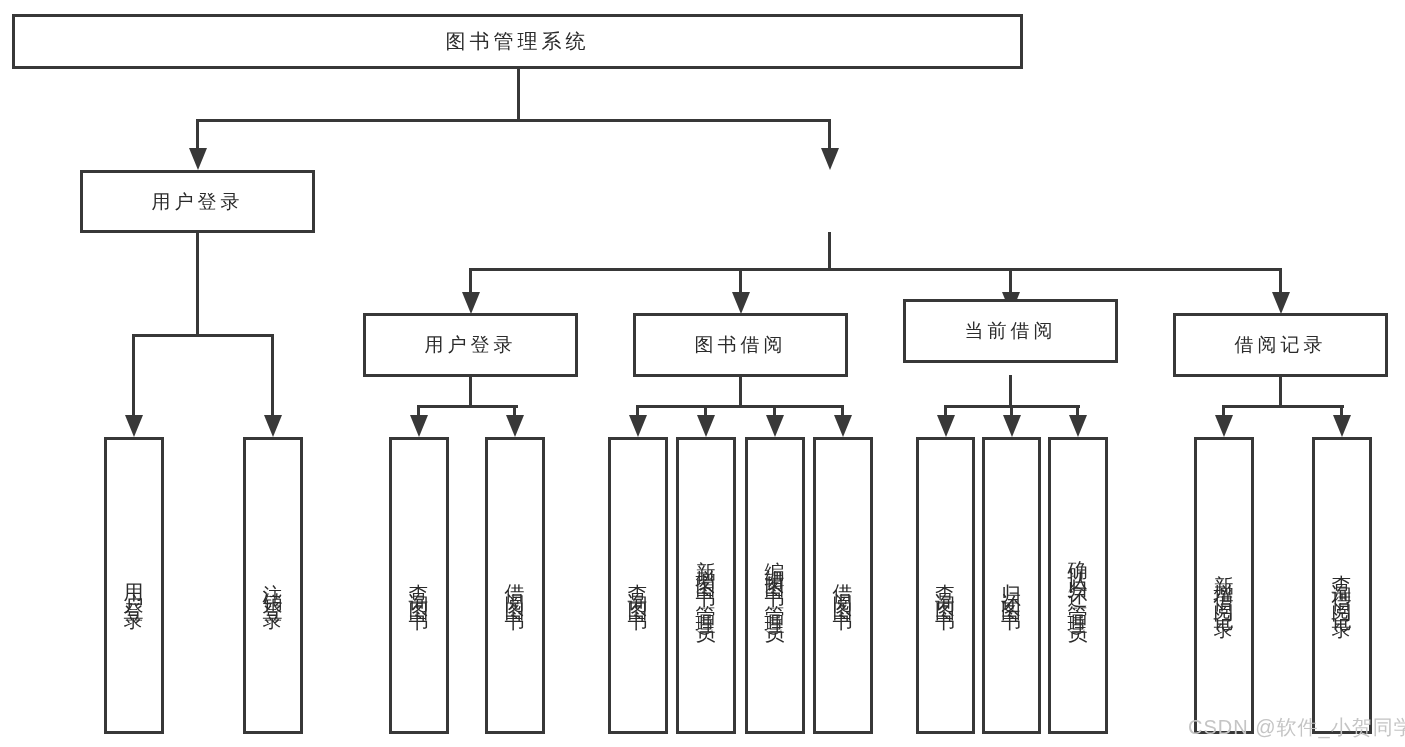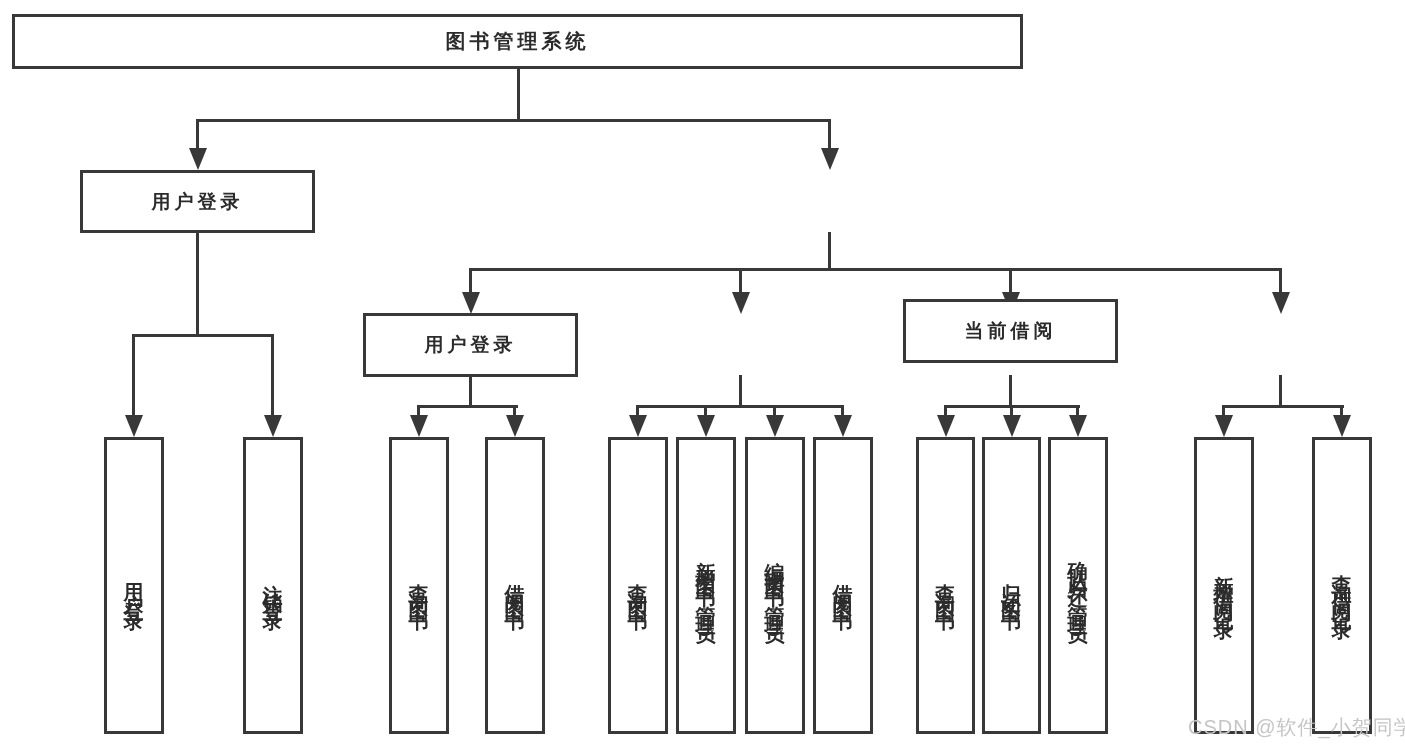--- a/index.html
+++ b/index.html
@@ -3,21 +3,21 @@
 <meta charset="utf-8">
 <style>
   html,body{margin:0;padding:0;background:#ffffff;}
   .canvas{
     position:relative;width:1405px;height:747px;background:#ffffff;overflow:hidden;
     font-family:"Liberation Sans","DejaVu Sans",sans-serif;
   }
   .node{
     position:absolute;box-sizing:border-box;border:3px solid #383838;background:#ffffff;
     display:flex;align-items:center;justify-content:center;
-    font-size:19px;letter-spacing:4px;color:#2b2b2b;white-space:nowrap;font-weight:bold;
+    font-size:19px;letter-spacing:4px;color:#2b2b2b;white-space:nowrap;
   }
   .root{font-size:20px;}
   .leaf{padding:0;}
   .vtext{
     writing-mode:vertical-rl;text-orientation:mixed;
     font-size:20px;letter-spacing:9px;line-height:1;color:#2b2b2b;
   }
   .vl{position:absolute;width:3px;background:#383838;}
   .hl{position:absolute;height:3px;background:#383838;}
   .ar{position:absolute;width:0;height:0;
@@ -56,21 +56,23 @@
   <div class="vl" style="left:469px;top:268px;height:24px;"></div>
   <div class="ar" style="left:462px;top:292px;"></div>
   <div class="vl" style="left:739px;top:268px;height:24px;"></div>
   <div class="ar" style="left:732px;top:292px;"></div>
   <div class="vl" style="left:1009px;top:268px;height:24px;"></div>
   <div class="ar" style="left:1002px;top:292px;"></div>
   <div class="vl" style="left:1279px;top:268px;height:24px;"></div>
   <div class="ar" style="left:1272px;top:292px;"></div>
 
   <div class="node" style="left:363px;top:313px;width:215px;height:64px;">用户登录</div>
+  <div class="node" style="left:633px;top:313px;width:215px;height:64px;">图书借阅</div>
   <div class="node" style="left:903px;top:299px;width:215px;height:64px;">当前借阅</div>
+  <div class="node" style="left:1173px;top:313px;width:215px;height:64px;">借阅记录</div>
 
   <div class="vl" style="left:469px;top:375px;height:32px;"></div>
   <div class="hl" style="left:417px;top:405px;width:101px;"></div>
   <div class="vl" style="left:417px;top:405px;height:12px;"></div>
   <div class="ar" style="left:410px;top:415px;"></div>
   <div class="vl" style="left:513px;top:405px;height:12px;"></div>
   <div class="ar" style="left:506px;top:415px;"></div>
 
   <div class="vl" style="left:739px;top:375px;height:32px;"></div>
   <div class="hl" style="left:636px;top:405px;width:208px;"></div>

